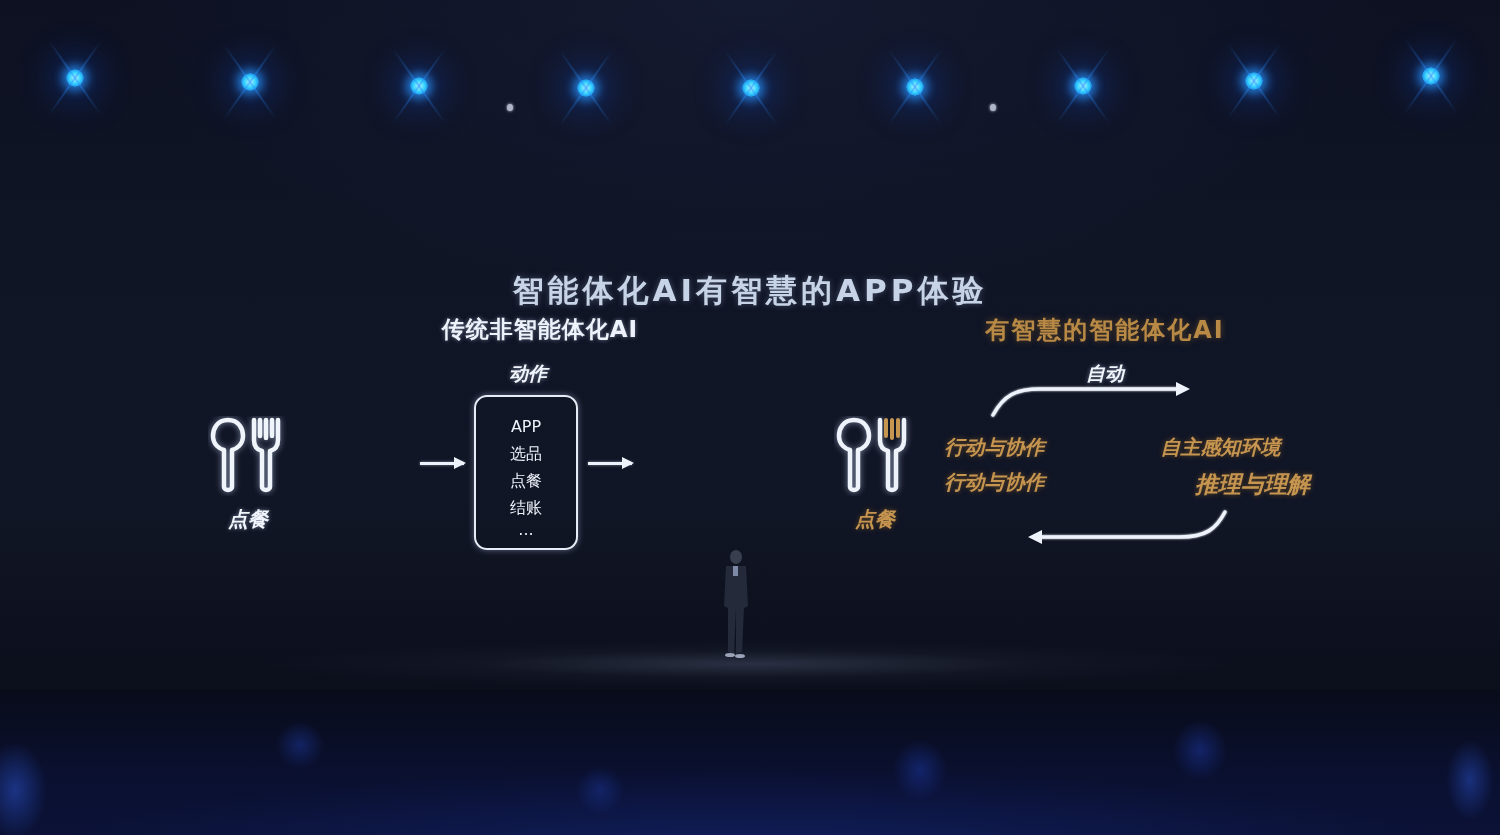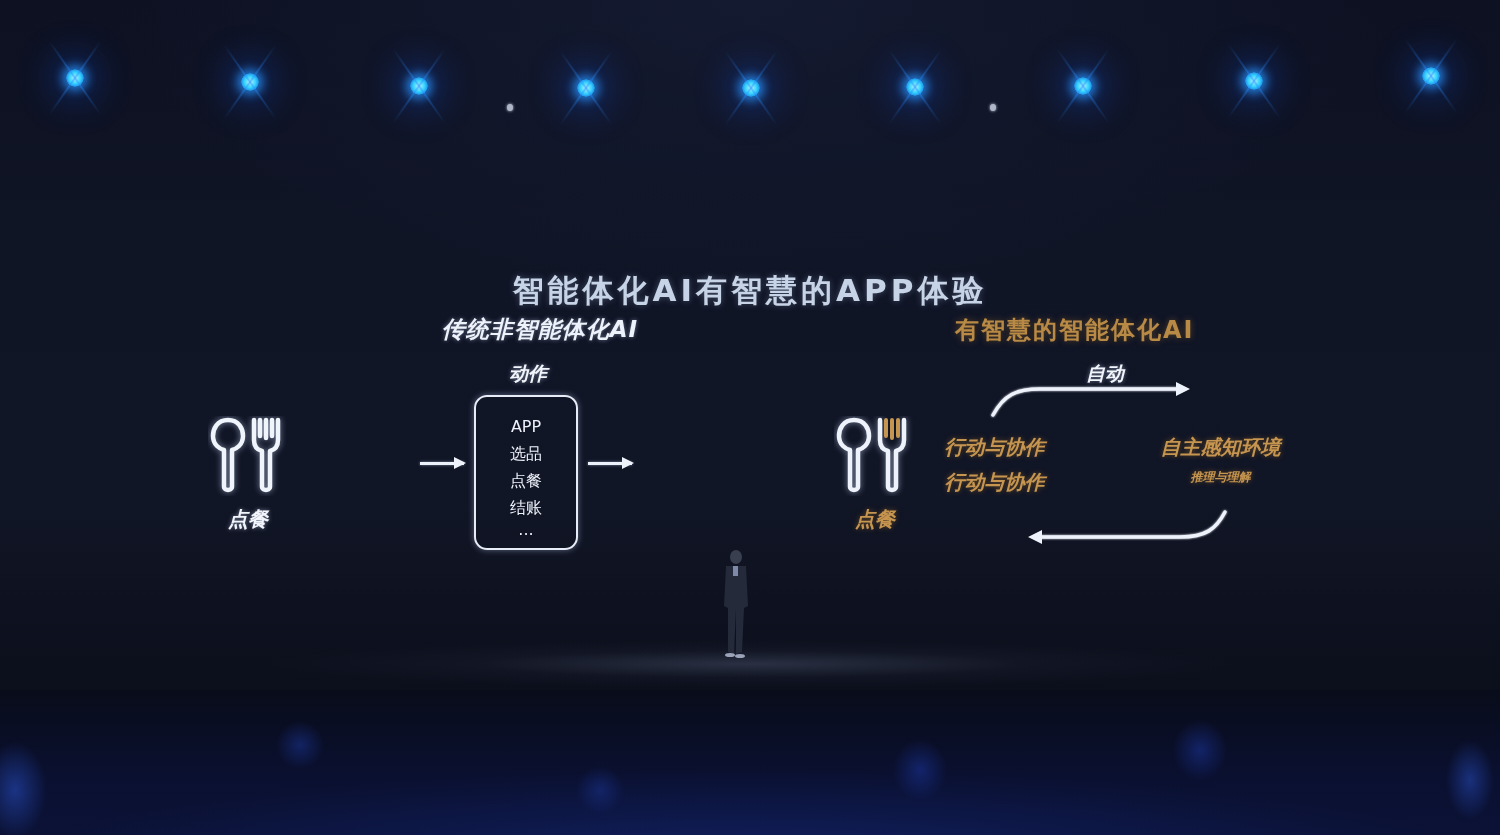--- a/index.html
+++ b/index.html
@@ -25,23 +25,23 @@
     }
     .light::after { transform: rotate(-35deg); }
     .dot { position: absolute; width: 6px; height: 7px; border-radius: 50%; background: #aeb6c8; box-shadow: 0 0 3px #cfd6e6; }
 
     
     .main-title { position: absolute; left: 0; width: 1500px; top: 222px; text-align: center;
       font-size: 31px; font-weight: bold; letter-spacing: 4px;
       color: #c7d3e6; text-shadow: 0 0 6px rgba(170,190,230,0.35); margin-top: 48px;
     }
     .left-heading { position: absolute; left: 400px; width: 280px; top: 314px; text-align: center;
-      font-size: 23px; font-weight: bold; color: #eef2fb; letter-spacing: 1px; text-shadow: 0 0 4px rgba(200,215,245,0.5); font-style: italic;
+      font-size: 23px; font-weight: bold; color: #eef2fb; letter-spacing: 1px; text-shadow: 0 0 4px rgba(200,215,245,0.5);
     }
-    .right-heading { position: absolute; left: 955px; width: 300px; top: 314px; text-align: left;
+    .right-heading { position: absolute; left: 955px; width: 300px; top: 314px; text-align: center;
       font-size: 24px; font-weight: bold; letter-spacing: 2px; color: #b88a45;
       text-shadow: 0 0 6px rgba(160,110,40,0.5);
     }
     .label { position: absolute; font-weight: bold; color: #f2f5fb; text-align: center; text-shadow: 0 0 4px rgba(200,215,245,0.55); font-style: italic; }
     .gold { color: #c69550; text-shadow: 0 0 5px rgba(170,115,40,0.55); }
 
     .circle { position: absolute; width: 80px; height: 80px; border-radius: 50%;
       background: radial-gradient(circle at 50% 45%, #2a3142 0%, #20263a 55%, #1a1f30 100%);
       box-shadow: 0 0 8px rgba(150,170,210,0.18), inset 0 0 10px rgba(160,180,220,0.12);
       display: flex; align-items: center; justify-content: center;
@@ -140,21 +140,21 @@
       <path d="M20 4 C9 4 5 13 5 20 C5 29 12 33 16 34 L16 71 C16 75 24 75 24 71 L24 34 C28 33 35 29 35 20 C35 13 31 4 20 4 Z"></path>
       <path d="M46 4 L46 24 C46 31 50 34 54 35 L54 71 C54 75 62 75 62 71 L62 35 C66 34 70 31 70 24 L70 4"></path>
     </g>
     <path d="M52 4 L52 20 M58 4 L58 22 M64 4 L64 20" stroke="#c69550" stroke-width="4" stroke-linecap="round"></path>
   </svg>
   <div class="label gold" style="left:825px;top:506px;width:100px;font-size:20px">点餐</div>
 
   <div class="label gold" style="left:932px;top:434px;width:125px;font-size:20px">行动与协作</div>
   <div class="label gold" style="left:932px;top:469px;width:125px;font-size:20px">行动与协作</div>
   <div class="label gold" style="left:1148px;top:434px;width:145px;font-size:20px">自主感知环境</div>
-  <div class="label gold" style="left:1148px;top:469px;width:145px;font-size:12px">推理与理解</div>
+  <div class="label gold" style="left:1180px;top:469px;width:145px;font-size:23px">推理与理解</div>
 
   <div class="stage-floor"></div>
   <svg class="presenter" viewBox="0 0 40 112">
     <ellipse cx="20" cy="9" rx="6" ry="7" fill="#3a3f50"></ellipse>
     <path d="M10 18 L30 18 L32 58 L28 60 L26 104 L20 106 L20 60 L18 106 L12 104 L12 60 L8 58 Z" fill="#252a3a"></path>
     <rect x="17" y="18" width="5" height="10" fill="#7e8aa8"></rect>
     <ellipse cx="14" cy="107" rx="5" ry="2" fill="#9aa3b8"></ellipse>
     <ellipse cx="24" cy="108" rx="5" ry="2" fill="#9aa3b8"></ellipse>
   </svg>
 

